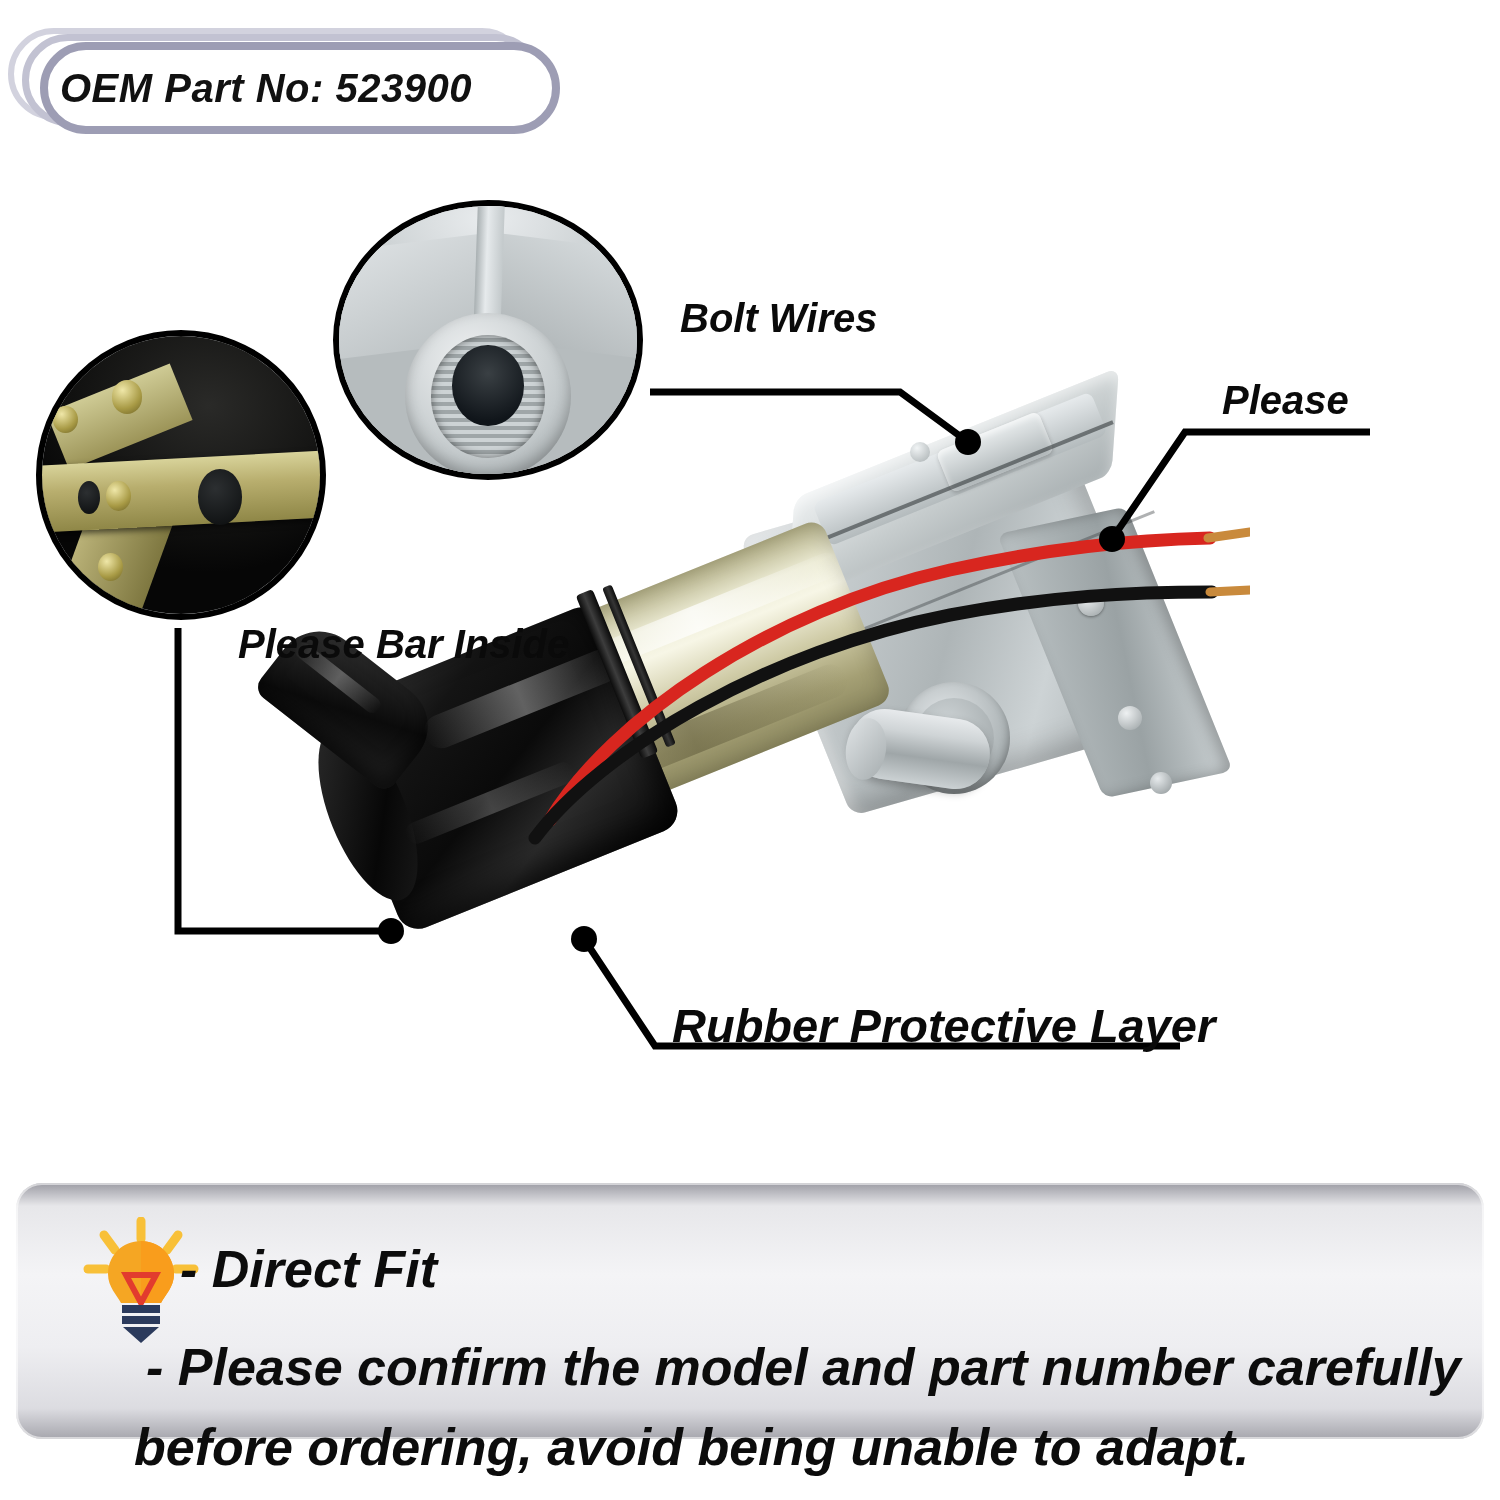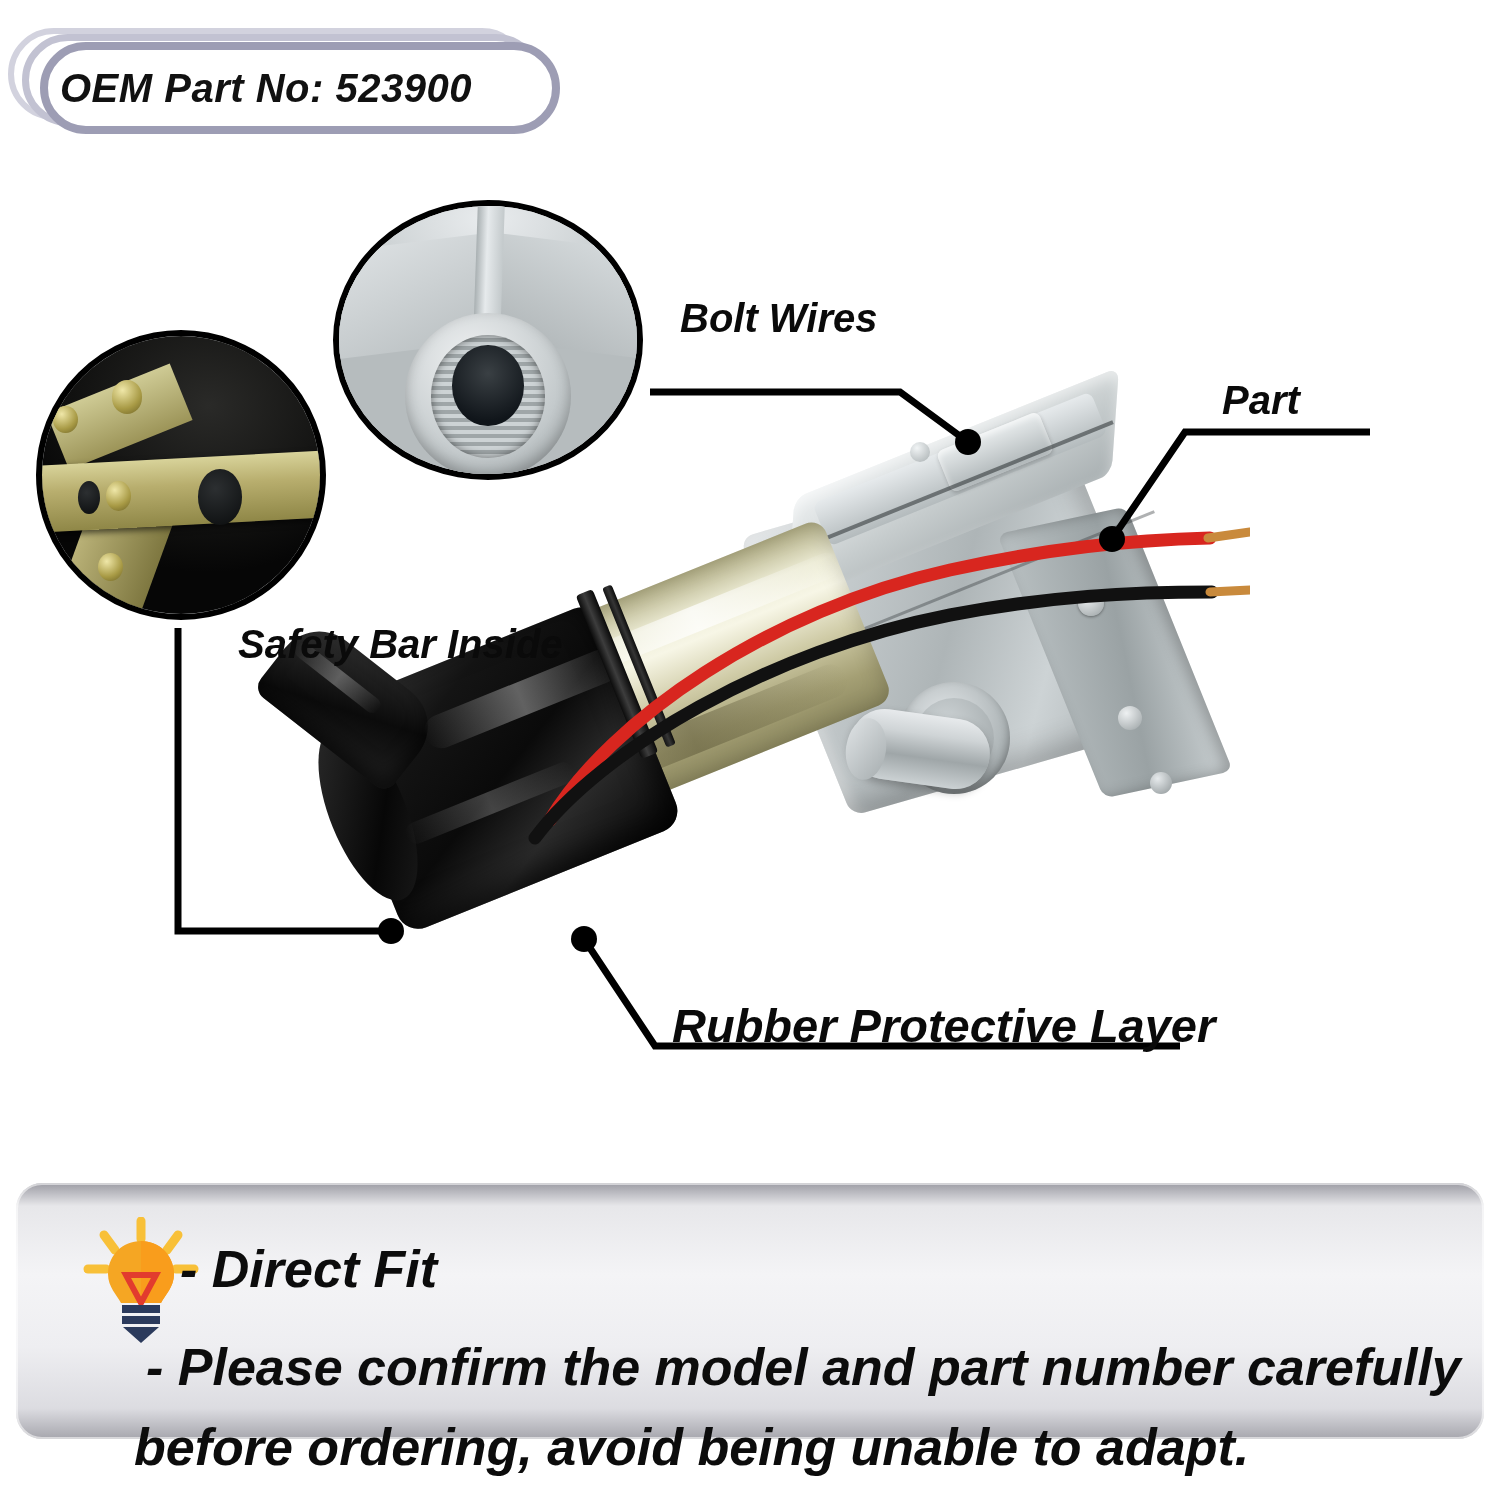--- a/index.html
+++ b/index.html
@@ -253,22 +253,22 @@
     <circle cx="1112" cy="539" r="13" fill="#000"></circle>
 
     <polyline points="178,628 178,931 391,931" stroke="#000" stroke-width="7" fill="none"></polyline>
     <circle cx="391" cy="931" r="13" fill="#000"></circle>
 
     <polyline points="584,939 655,1046 1180,1046" stroke="#000" stroke-width="7" fill="none"></polyline>
     <circle cx="584" cy="939" r="13" fill="#000"></circle>
   </svg>
 
   <div class="clabel" id="lbl-bolt">Bolt Wires</div>
-  <div class="clabel" id="lbl-wires">Part</div>
-  <div class="clabel" id="lbl-safety">Safety Bar Inside</div>
+  <div class="clabel" id="lbl-wires">Please</div>
+  <div class="clabel" id="lbl-safety">Please Bar Inside</div>
   <div class="clabel" id="lbl-rubber">Rubber Protective Layer</div>
 
   <div id="infobox">
     <div class="inner">
 
       <svg id="bulb" viewBox="0 0 118 128">
         <g stroke="#f8c038" stroke-width="9" stroke-linecap="round">
           <line x1="59" y1="4" x2="59" y2="22"></line>
           <line x1="22" y1="18" x2="33" y2="33"></line>
           <line x1="96" y1="18" x2="85" y2="33"></line>

